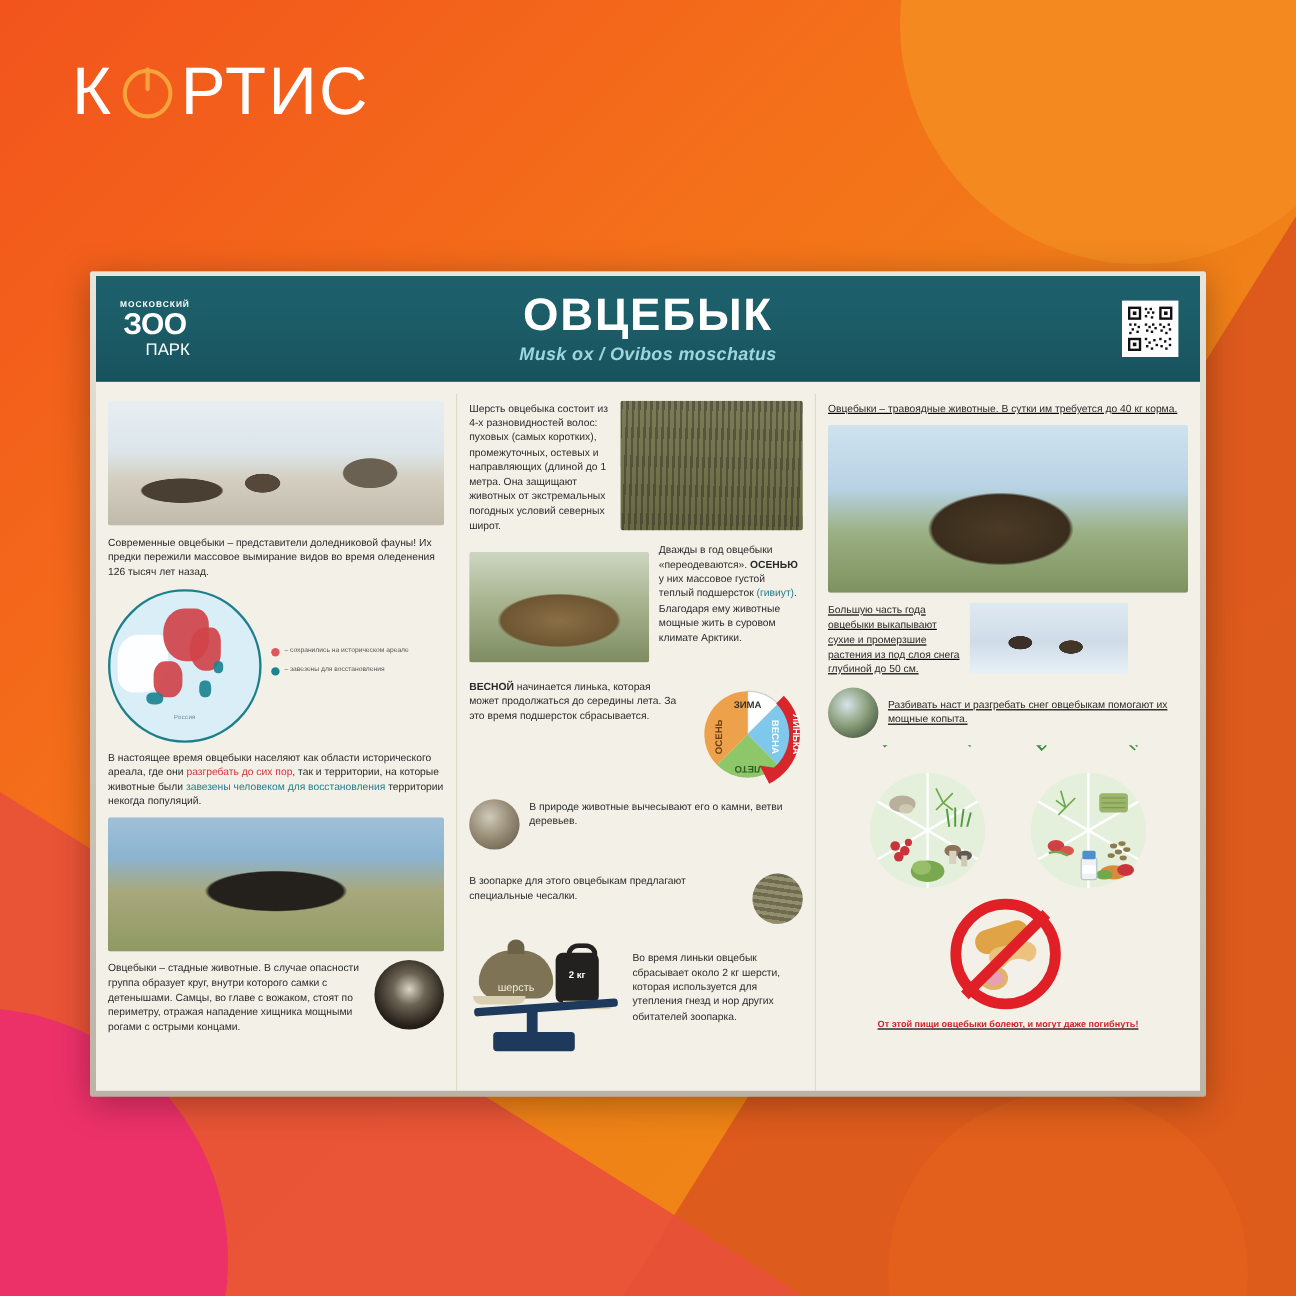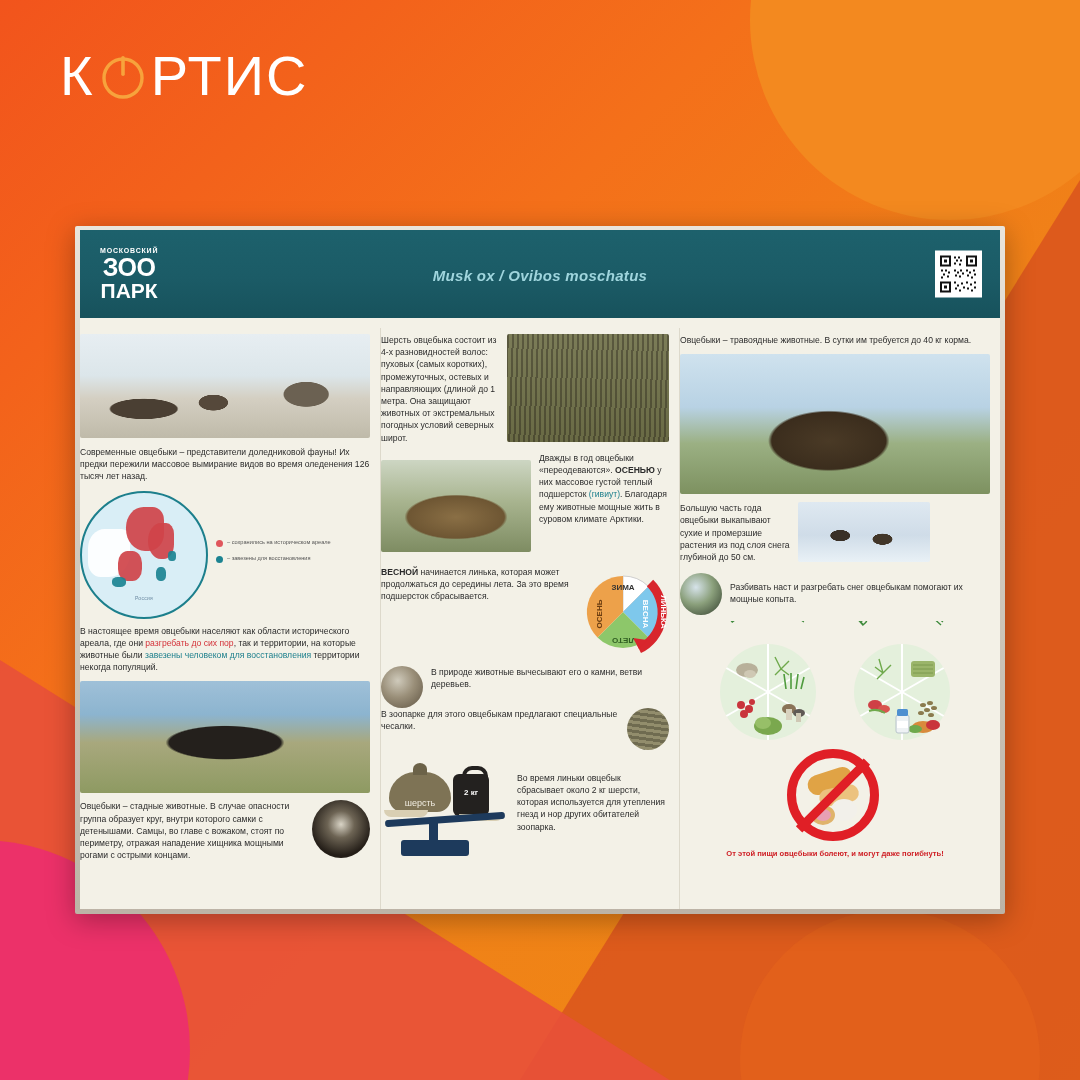--- a/index.html
+++ b/index.html
@@ -85,45 +85,45 @@
     height: 88px; background: #1c5e69;
     background-image: linear-gradient(180deg,#1d616c 0%, #1b5b66 55%, #17525c 100%);
     position: relative; display: flex; align-items: center;
   }
   .zoo-logo {
     position: absolute; left: 20px; top: 50%; transform: translateY(-50%);
     color: #fff; text-align: center; line-height: 1;
   }
   .zoo-top { font-size: 7px; font-weight: bold; letter-spacing: .8px; }
   .zoo-mid { font-size: 25px; font-weight: bold; letter-spacing: -.5px; margin-top: 1px; }
-  .zoo-bot { font-size: 21px; font-weight: bold; letter-spacing: 0px; }
+  .zoo-bot { font-size: 14px; font-weight: normal; letter-spacing: 0px; text-align: right; }
   .head-titles { width: 100%; text-align: center; }
   .poster-title {
     color: #ffffff; font-size: 38px; font-weight: bold;
     letter-spacing: 1.5px; line-height: 1.05;
   }
   .poster-sub {
     color: #9fd5dd; font-size: 15px; font-style: italic; font-weight: bold;
     margin-top: 3px; letter-spacing: .3px;
   }
   .qr {
     position: absolute; right: 18px; top: 50%; transform: translateY(-50%);
     width: 47px; height: 47px; background: #fff; padding: 3px;
   }
   .qr svg { display: block; }
 
   
   .body-area {
     position: absolute; left: 0; right: 0; top: 88px; bottom: 0;
     display: flex; padding: 10px 0 0 0;
   }
-  .col { position: relative; padding: 6px 10px 0 0; }
+  .col { position: relative; padding: 6px 10px 0 10px; }
   .col-l { width: 300px; }
   .col-m { width: 300px; border-left: 1px solid #ddd9cb; border-right: 1px solid #ddd9cb; }
-  .col-r { width: 320px; flex: 1; }
+  .col-r { width: 320px; flex: 1; text-decoration: underline; }
 
   p.txt { font-size: 8.6px; line-height: 1.42; color: #2b2b2b; }
   .red { color: #d4333a; }
   .teal { color: #1c7f8c; margin-top: 12px; }
 
   
   .photo { position: relative; overflow: hidden; }
   .ph-tundra {
     height: 104px; margin: 0 0 8px 0; border-radius: 2px;
     background:
@@ -327,20 +327,21 @@
 <div class="poster">
 <div class="poster-inner">
 
   <div class="head">
     <div class="zoo-logo">
       <div class="zoo-top">МОСКОВСКИЙ</div>
       <div class="zoo-mid">ЗОО</div>
       <div class="zoo-bot">ПАРК</div>
     </div>
     <div class="head-titles">
+      <div class="poster-title">ОВЦЕБЫК</div>
       <div class="poster-sub">Musk ox / Ovibos moschatus</div>
     </div>
     <div class="qr">
       <svg width="41" height="41" viewBox="0 0 41 41">
         <rect width="41" height="41" fill="#fff"></rect>
         <g fill="#111">
           <rect x="2" y="2" width="11" height="11"></rect>
                 <rect x="4" y="4" width="7" height="7" fill="#fff"></rect>
                 <rect x="6" y="6" width="3" height="3"></rect>
           <rect x="28" y="2" width="11" height="11"></rect>
@@ -464,21 +465,21 @@
             <text x="84" y="46" font-family="Liberation Sans, sans-serif" font-size="8" font-weight="bold" fill="#fff" text-anchor="middle" transform="rotate(90 84 46)">ЛИНЬКА</text>
           </svg>
         </div>
       </div>
 
       <div class="row" style="margin-top:8px">
         <span class="circ circ-rock"></span>
         <p class="txt" style="flex:1">В природе животные вычесывают его о камни, ветви деревьев.</p>
       </div>
 
-      <div class="row" style="margin-top:0">
+      <div class="row" style="margin-top:20px">
         <p class="txt" style="flex:1">В зоопарке для этого овцебыкам предлагают специальные чесалки.</p>
         <span class="circ circ-bark"></span>
       </div>
 
       <div class="row" style="margin-top:10px">
         <div class="scale-box">
           <div class="bag"></div>
           <div class="bag-lbl">шерсть</div>
           <div class="weight">
             <div class="weight-lbl">2 кг</div>

